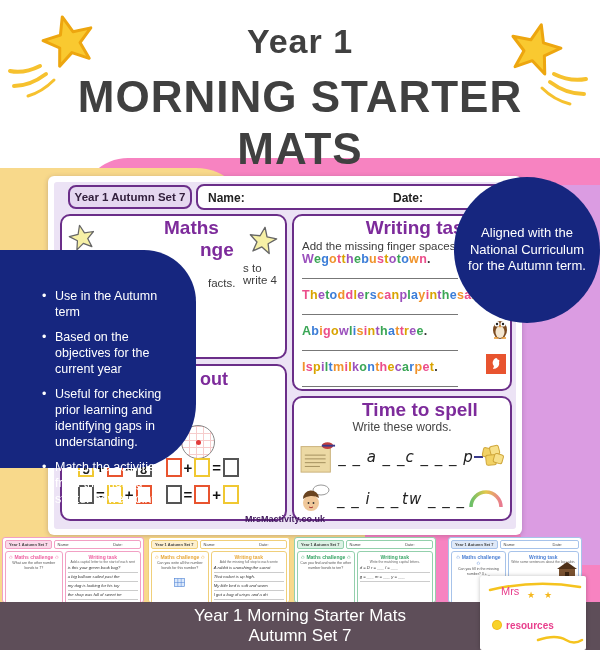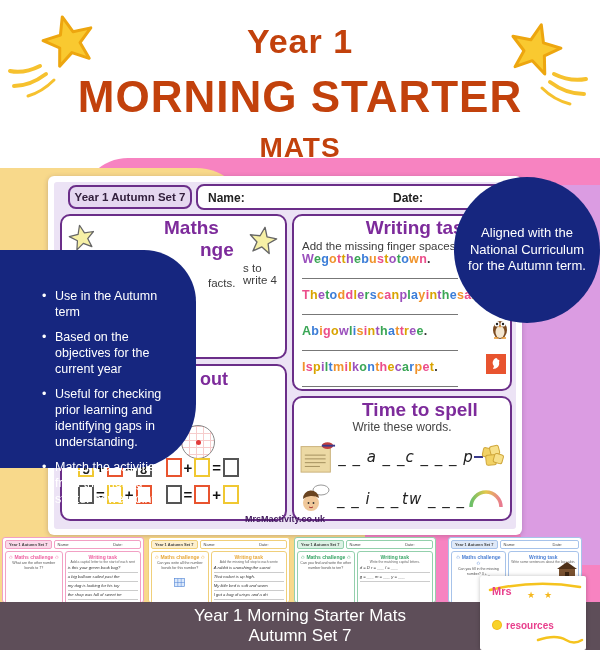--- a/index.html
+++ b/index.html
@@ -7,24 +7,24 @@
          font-family:"Liberation Sans","DejaVu Sans",sans-serif;}
 
   
   .blob{position:absolute;z-index:0;}
   .blob-pink{left:80px;top:158px;width:520px;height:447px;background:#f783c1;border-radius:48px 0 0 0;}
   .blob-yellow{left:-30px;top:168px;width:280px;height:437px;background:#f8d98b;border-radius:0 54px 54px 0;}
   .blob-yellow2{left:230px;top:520px;width:135px;height:85px;background:#f8d98b;border-radius:14px 14px 0 0;}
   .blob-orchid{left:518px;top:185px;width:82px;height:380px;background:#db9ce2;border-radius:44px 0 0 44px;}
 
   
-  .hdr{position:absolute;left:0;right:0;text-align:center;color:#c2410c;font-weight:bold;z-index:2;}
+  .hdr{position:absolute;left:0;right:0;text-align:center;color:#404040;font-weight:bold;z-index:2;}
   .hdr-year{top:22px;font-size:34px;letter-spacing:1px;}
   .hdr-main1{top:72px;font-size:44px;letter-spacing:1px;}
-  .hdr-main2{top:132px;font-size:28px;letter-spacing:1px;}
+  .hdr-main2{top:124px;font-size:44px;letter-spacing:1px;}
   .hdr-star{position:absolute;z-index:2;}
 
   
   .mat{position:absolute;left:48px;top:176px;width:474px;height:359px;background:#fff;
        border-radius:6px;box-shadow:0 1px 5px rgba(60,30,70,.25);z-index:5;}
   .mat-inner{position:absolute;left:6px;top:6px;right:6px;bottom:6px;background:#ece3f5;border-radius:3px;}
   .mat-inner *{box-sizing:border-box;}
   .set-tab{position:absolute;left:14px;top:3px;width:124px;height:24px;border:2px solid #6b2e89;
            border-radius:8px;background:#e5d8f0;font-size:11.5px;font-weight:bold;color:#33203d;
            display:flex;align-items:center;justify-content:center;}
@@ -93,21 +93,21 @@
   .t-line{font-size:4.2px;color:#333;font-style:italic;line-height:1.9;border-bottom:.5px solid #ccc;white-space:nowrap;}
   .t-tf{text-align:center;margin-top:2px;}
   .t-cabin{position:absolute;right:1px;top:10px;}
 
   
   .bar{position:absolute;left:0;top:602px;width:600px;height:48px;background:#5e4e59;z-index:20;color:#fff;text-align:center;}
   .bar-line1{margin-top:4px;font-size:17px;}
   .bar-line2{font-size:17px;}
   .logo-card{position:absolute;left:480px;top:576px;width:106px;height:74px;background:#fff;z-index:40;border-radius:2px;
              box-shadow:0 0 4px rgba(0,0,0,.25);}
-  .logo-mrs{position:absolute;left:12px;top:9px;color:#e83e8c;font-weight:bold;font-size:11px;}
+  .logo-mrs{position:absolute;left:21px;top:9px;color:#e83e8c;font-weight:normal;font-size:11px;}
   .logo-mactivity{position:absolute;left:7px;top:19px;color:#2b3990;font-weight:bold;font-size:19px;letter-spacing:0;}
   .logo-star{position:absolute;color:#f5b81e;font-size:9px;z-index:2;}
   .logo-res{position:absolute;left:26px;top:44px;color:#e83e8c;font-weight:bold;font-size:10px;}
   .logo-bulb{position:absolute;left:13px;top:45px;width:8px;height:8px;border-radius:50%;background:#f8d22a;box-shadow:0 0 0 1px #f0b816;}
   .logo-swoosh{position:absolute;}
 </style>
 </head>
 <body>
 
 <div class="stage">

